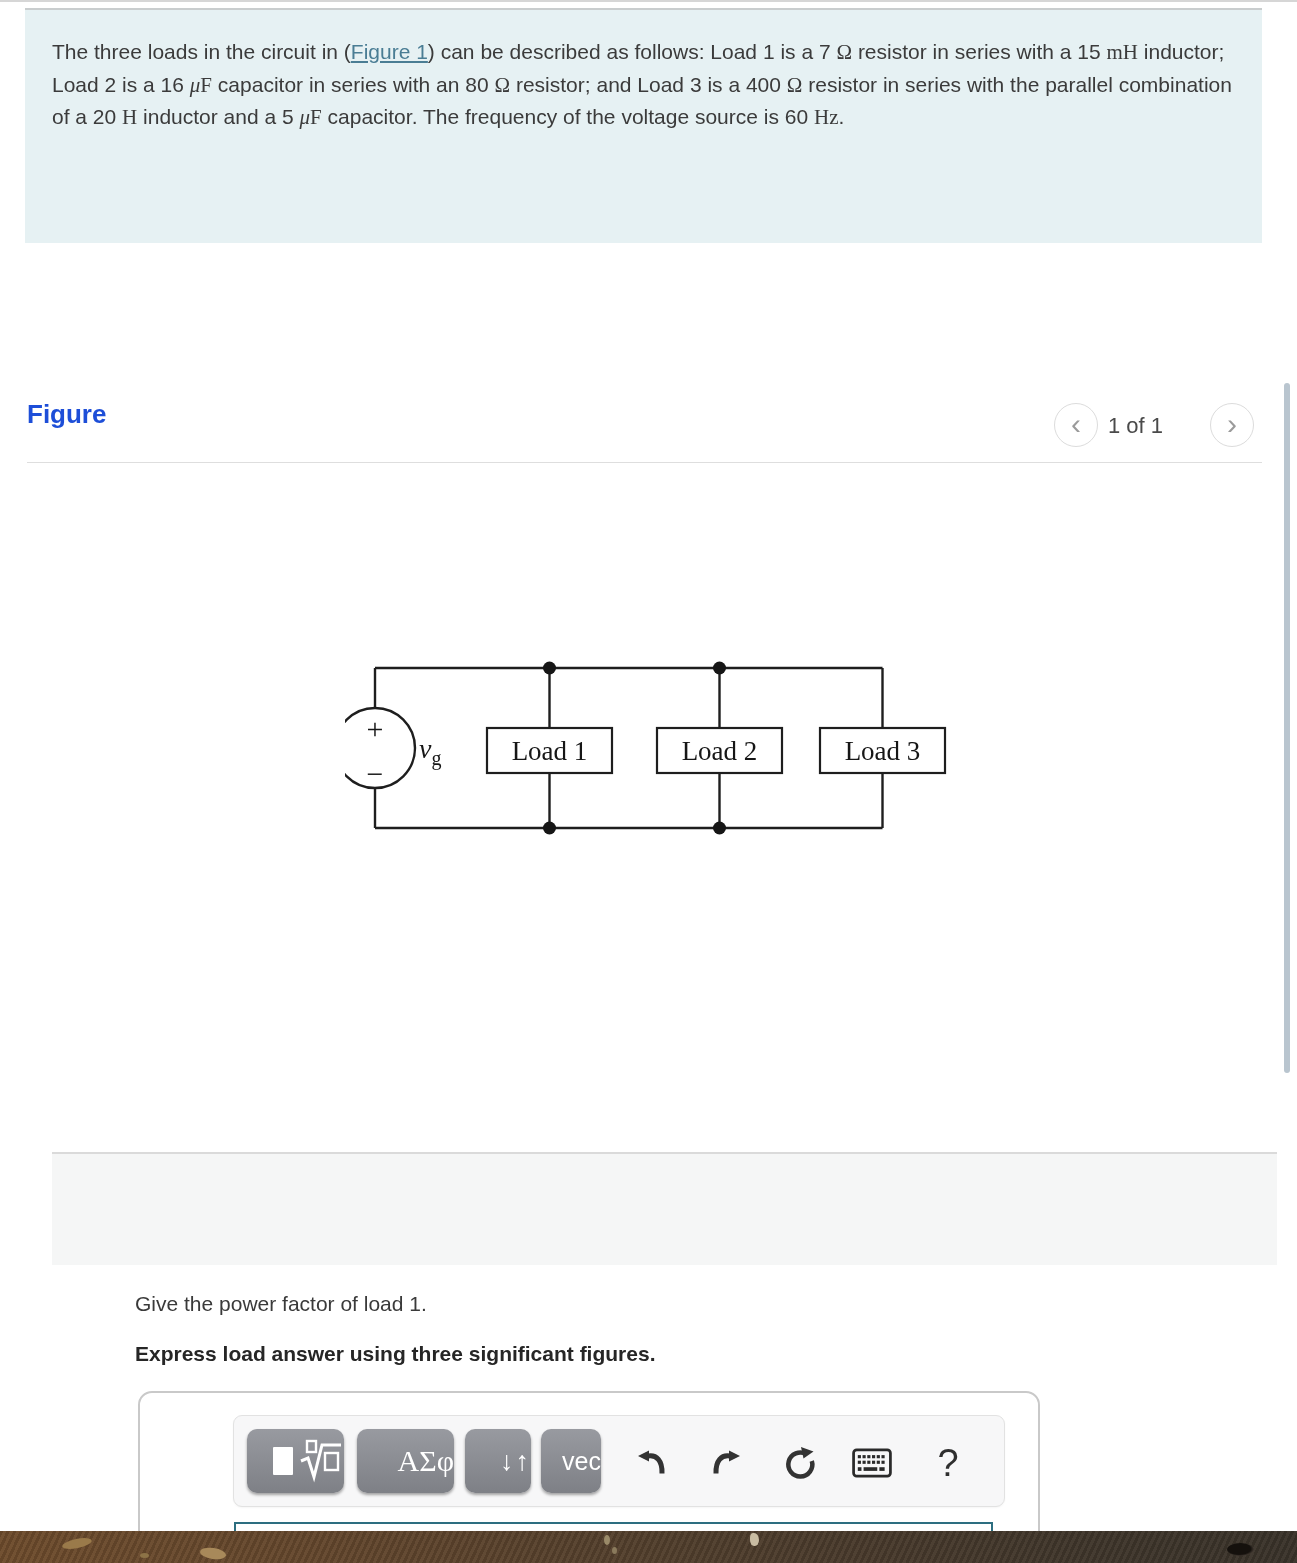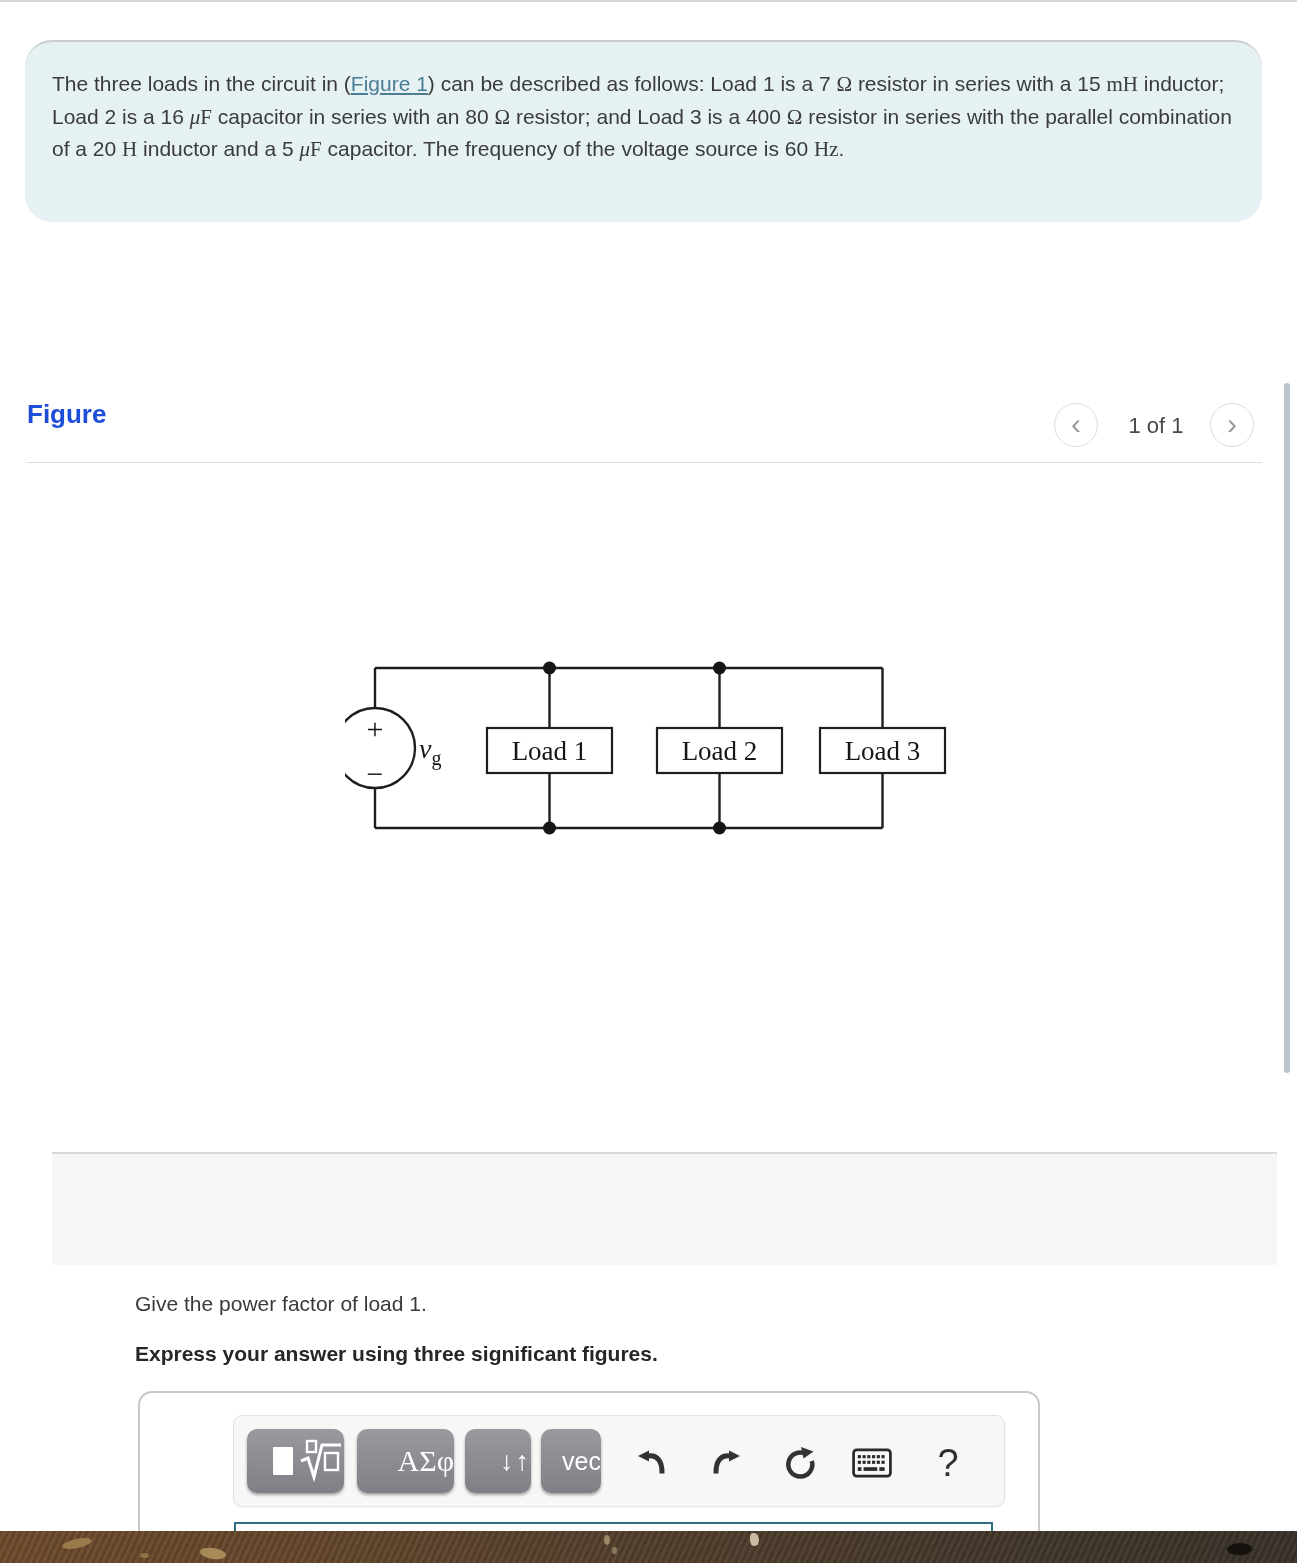--- a/index.html
+++ b/index.html
@@ -3,35 +3,35 @@
 <meta charset="utf-8">
 <style>
   * { margin:0; padding:0; box-sizing:border-box; }
   body { width:1297px; height:1563px; background:#ffffff; overflow:hidden;
          font-family:"Liberation Sans","DejaVu Sans",sans-serif; }
   .page { position:relative; width:1297px; height:1563px; background:#fff; overflow:hidden; }
 
   .top-rule { position:absolute; top:0; left:0; width:1297px; height:2px; background:#d6d6d6; }
 
   
-  .problem-box { position:absolute; top:40px; left:25px; width:1237px; height:182px;
-                 background:#e6f1f3; border-top:2px solid #c9cdce;border-radius:27px; }
+  .problem-box { position:absolute; top:8px; left:25px; width:1237px; height:235px;
+                 background:#e6f1f3; border-top:2px solid #c9cdce; }
   .problem-text { padding:26px 14px 0 27px; font-size:21px; line-height:32.5px; color:#3b3b3b; }
   .seg-math   { font-family:"Liberation Serif","DejaVu Serif",serif; }
   .seg-mathit { font-family:"Liberation Serif","DejaVu Serif",serif; font-style:italic; }
   .problem-text a { color:#4a7d94; text-decoration:underline; cursor:pointer; }
 
   
   .figure-heading { position:absolute; top:399px; left:27px; font-size:26px; font-weight:bold; color:#1d4ed8; }
   .pager-circle { position:absolute; top:403px; width:44px; height:44px; border:1px solid #dcdcdc;
                   border-radius:50%; background:#fff; color:#9b9b9b; font-size:30px; line-height:40px;
                   text-align:center; cursor:pointer; }
   .pager-prev { left:1054px; }
   .pager-next { left:1210px; }
-  .pager-label { position:absolute; top:413px; left:1108px; width:96px; text-align:center;
+  .pager-label { position:absolute; top:413px; left:1108px; width:96px; 
                  font-size:22px; color:#4a4a4a; }
   .figure-hr { position:absolute; top:462px; left:27px; width:1235px; height:1px; background:#dedede; }
 
   .figure-scrollbar { position:absolute; top:383px; left:1284px; width:6px; height:690px;
                       background:#b9c5cf; border-radius:3px; }
 
   
   .circuit-svg { position:absolute; top:652px; left:345px; }
 
   
@@ -140,21 +140,21 @@
   </svg>
 
   <div class="figure-scrollbar"></div>
 
   <section class="parta-panel">
     
     
   </section>
 
   <p class="question-text">Give the power factor of load 1.</p>
-  <p class="instruction-text">Express your answer using three significant figures.</p>
+  <p class="instruction-text">Express load answer using three significant figures.</p>
 
   <div class="answer-container"></div>
 
   <div class="eq-toolbar"></div>
 
   <button class="eq-btn" style="left:247px;width:97px">
     <span class="white-rect"></span>
     <svg width="46" height="46" viewBox="0 0 46 46">
       <rect x="9" y="3" width="9" height="11" fill="none" stroke="#fff" stroke-width="2.4"></rect>
       <path d="M3 23 L10 20 L16 39 L24 7 H43" fill="none" stroke="#fff" stroke-width="3"></path>

